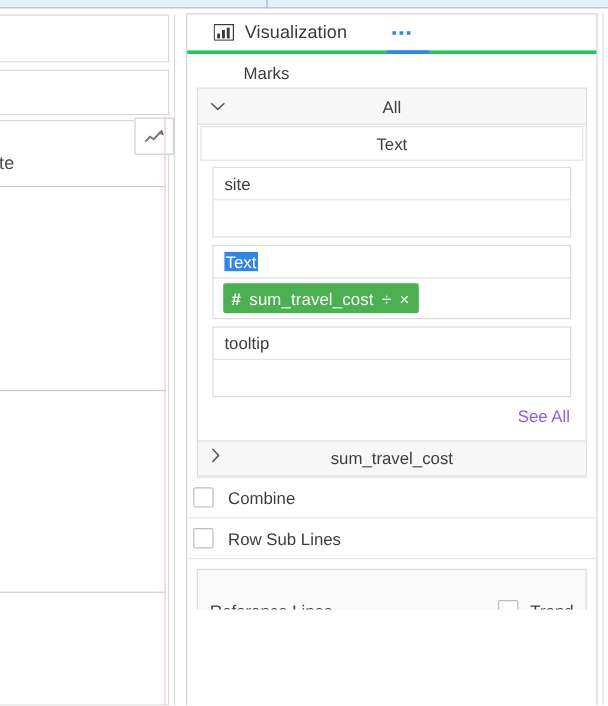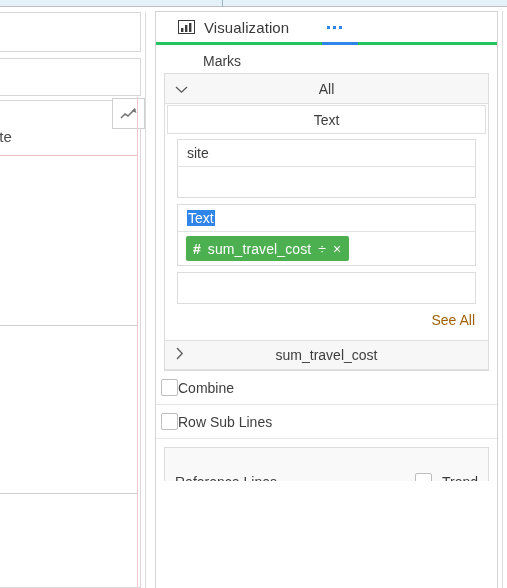--- a/index.html
+++ b/index.html
@@ -256,21 +256,21 @@
   .pill .divide { font-size: 14px; line-height: 1; }
   .pill .xmark { font-size: 14px; line-height: 1; }
 
   .see-all-row {
     display: flex;
     justify-content: flex-end;
     padding: 2px 13px 7px 0;
   }
   .see-all {
     font-size: 14px;
-    color: #a16207;
+    color: #8b5cf6;
   }
 
   
   .collapsed-row {
     position: relative;
     height: 30px;
     background: #f7f7f7;
     border-top: 1px solid #e0e0e0;
     border-bottom: 1px solid #e0e0e0;
     display: flex;
@@ -283,20 +283,21 @@
     left: 10px; top: 50%;
     transform: translateY(-50%);
   }
   .collapsed-label { font-size: 14px; color: #3d3d3d; }
 
   
   .check-row {
     height: 34px;
     display: flex;
     align-items: center;
+    gap: 12px;
     padding-left: 5px;
     border-bottom: 1px solid #e6e6e6;
   }
   .cbox {
     width: 17px; height: 17px;
     border: 1px solid #bdbdbd;
     border-radius: 2px;
     background: #ffffff;
     flex: 0 0 auto;
   }
@@ -418,20 +419,23 @@
             <span class="pill">
               <span class="hash">#</span>
               <span class="pname">sum_travel_cost</span>
               <span class="divide">÷</span>
               <span class="xmark">×</span>
             </span>
           </div>
         </div>
 
         <div class="shelf">
+          <div class="shelf-head">
+            <span class="shelf-name">tooltip</span>
+          </div>
           <div class="shelf-drop"></div>
         </div>
 
       </div>
 
       <div class="see-all-row">
         <span class="see-all">See All</span>
       </div>
 
       <div class="collapsed-row">

